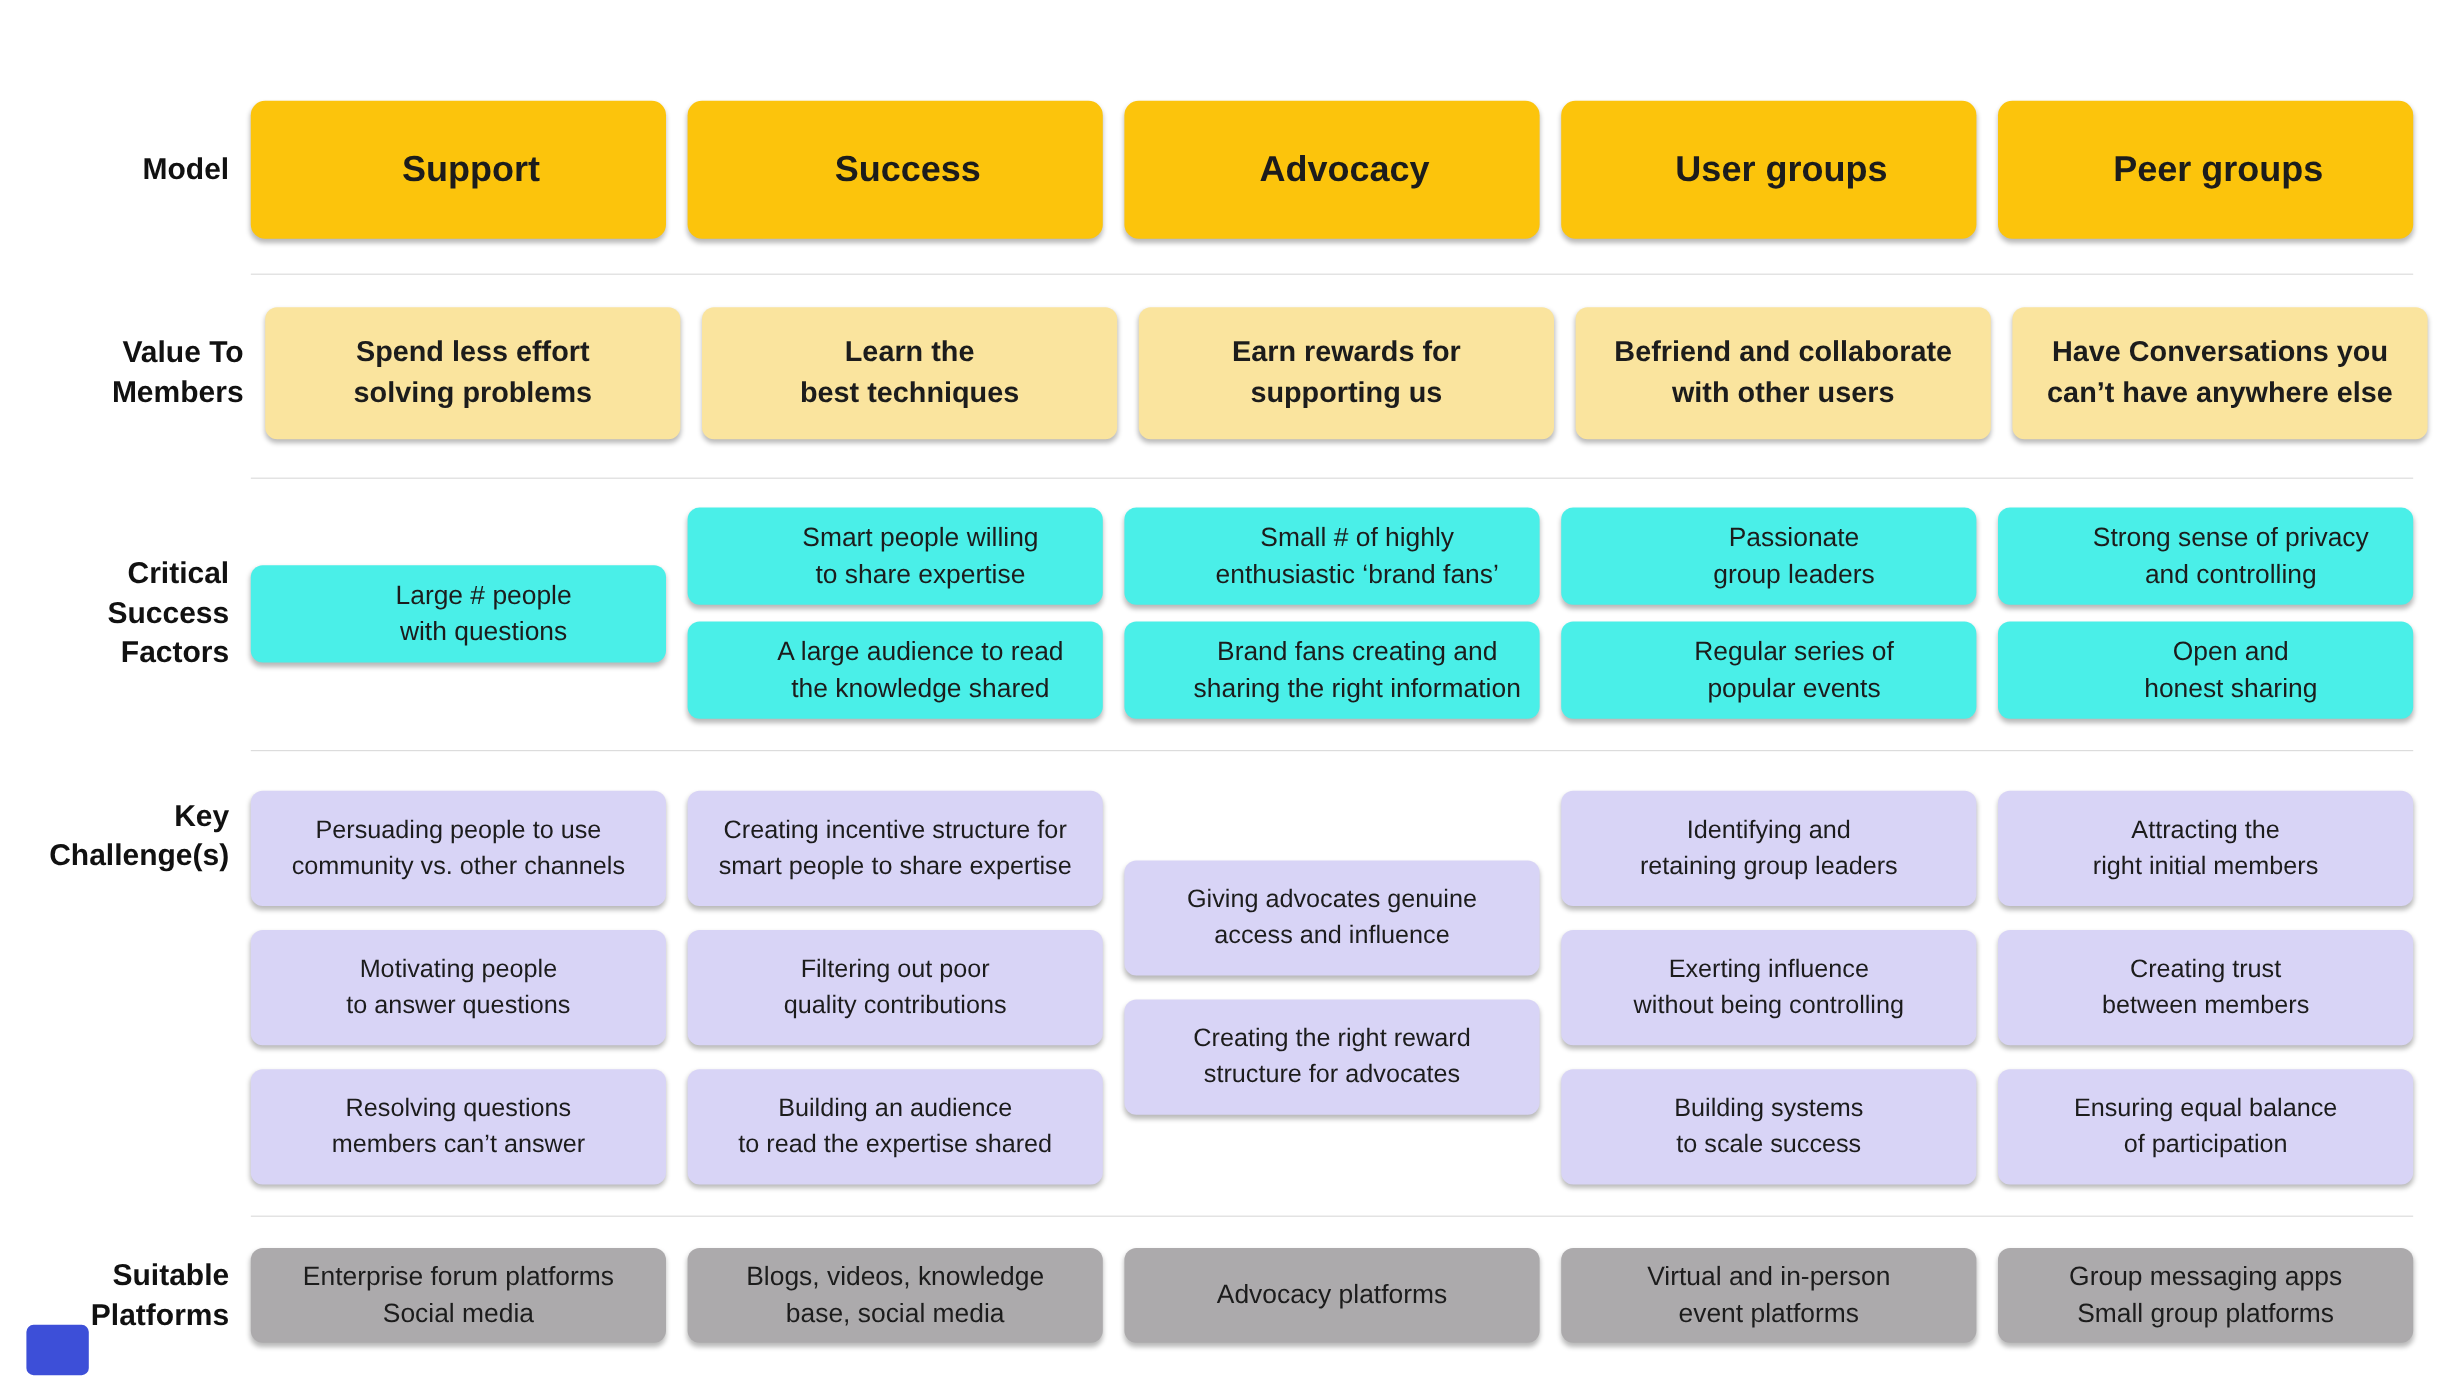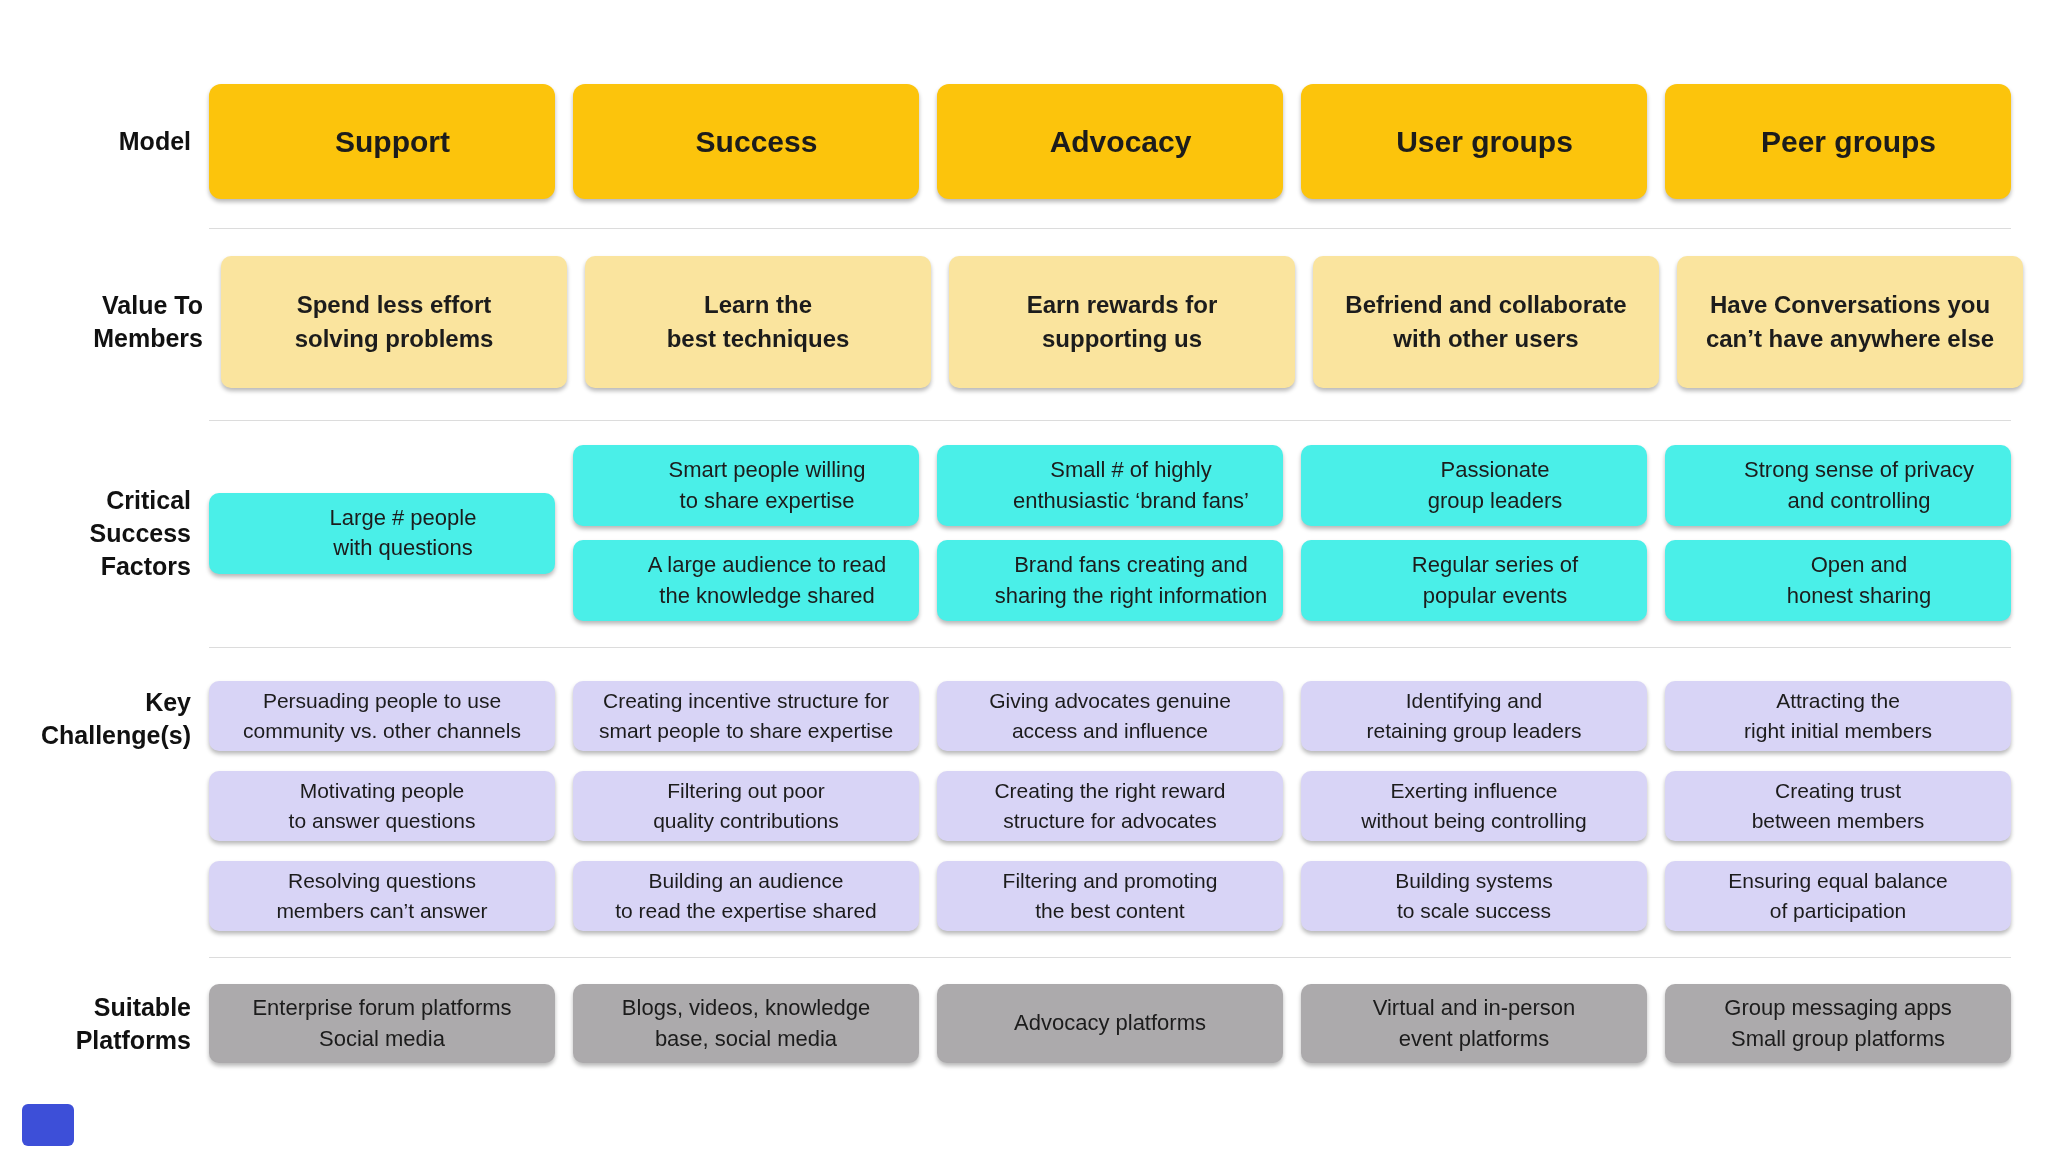--- a/index.html
+++ b/index.html
@@ -55,21 +55,21 @@
     width: 1802px;
   }
   .div1 { margin-top: 29px; }
   .div2 { margin-top: 32px; }
   .div3 { margin-top: 26px; }
   .div4 { margin-top: 26px; }
 
   
   .row-value { margin-top: 27px; padding-left: 12px; }
   .value-box {
-    height: 132px;
+    height: 110px;
     background: var(--light-yellow);
     font-size: 24px;
     font-weight: 600;
     line-height: 1.4;
   }
 
   
   .row-critical { margin-top: 24px; }
   .stack2 { display: flex; flex-direction: column; gap: 14px; }
   .crit-box {
@@ -78,21 +78,21 @@
     font-size: 22px;
     font-weight: 400;
     line-height: 1.38;
     padding-left: 42px;
   }
 
   
   .row-challenges { margin-top: 33px; }
   .stack3 { display: flex; flex-direction: column; gap: 20px; }
   .chal-box {
-    height: 70px;
+    height: 96px;
     background: var(--lavender);
     font-size: 21px;
     font-weight: 500;
     line-height: 1.42;
   }
   .label-top { align-self: start; padding-top: 5px; }
 
   
   .row-platforms { margin-top: 26px; }
   .plat-box {
@@ -197,22 +197,20 @@
       <div class="cellbox chal-box">Filtering out poor
 quality contributions</div>
       <div class="cellbox chal-box">Building an audience
 to read the expertise shared</div>
     </div>
     <div class="stack3">
       <div class="cellbox chal-box">Giving advocates genuine
 access and influence</div>
       <div class="cellbox chal-box">Creating the right reward
 structure for advocates</div>
-      <div class="cellbox chal-box">Filtering and promoting
-the best content</div>
     </div>
     <div class="stack3">
       <div class="cellbox chal-box">Identifying and
 retaining group leaders</div>
       <div class="cellbox chal-box">Exerting influence
 without being controlling</div>
       <div class="cellbox chal-box">Building systems
 to scale success</div>
     </div>
     <div class="stack3">

